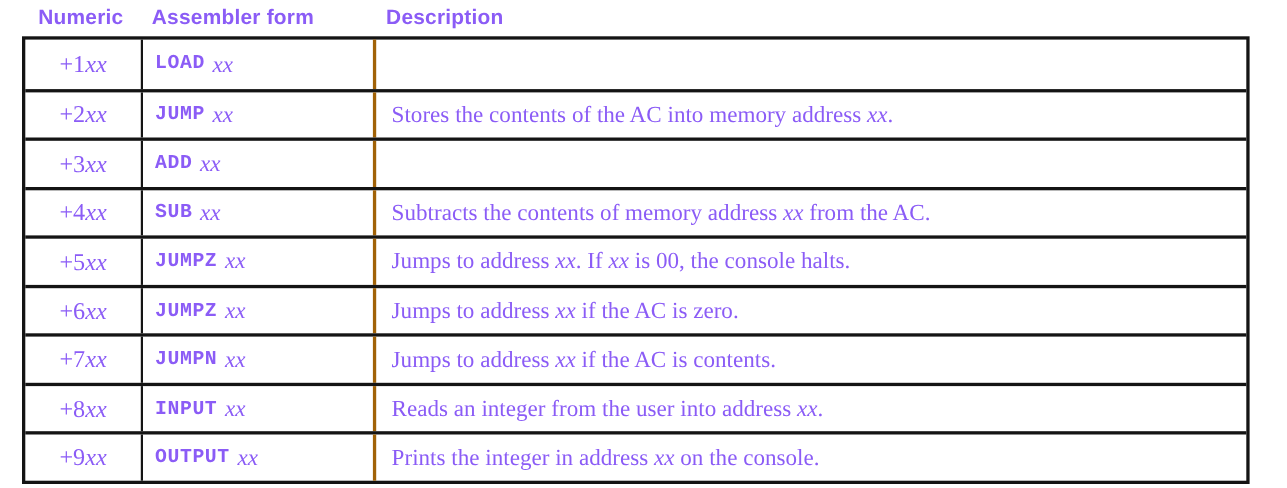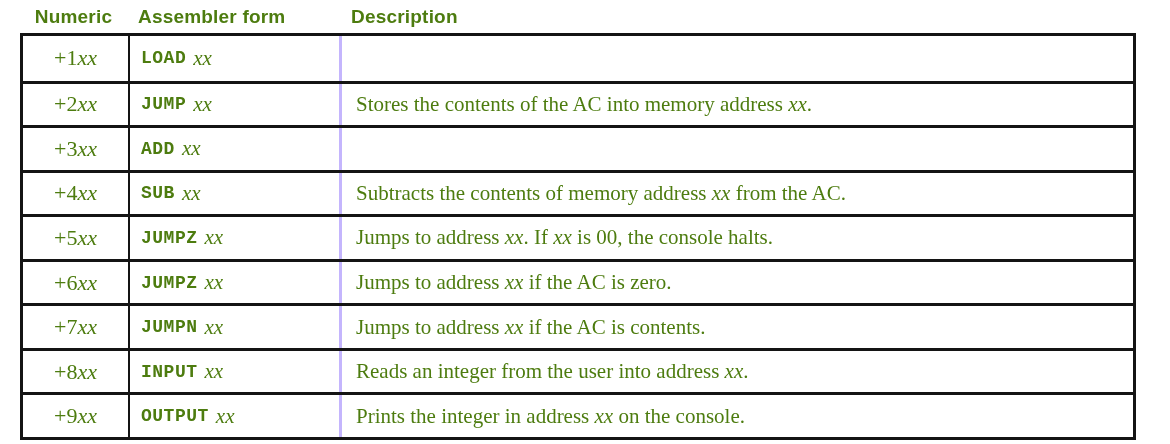--- a/index.html
+++ b/index.html
@@ -8,21 +8,21 @@
     background: #ffffff;
     width: 1170px;
     height: 444px;
     overflow: hidden;
   }
   .page {
     position: relative;
     width: 1170px;
     height: 444px;
     background: #ffffff;
-    color: #4d7c0f;
+    color: #8b5cf6;
   }
   
   .col-headers {
     position: absolute;
     left: 20px;
     top: 3px;
     width: 1119px;
     height: 28px;
     display: grid;
     grid-template-columns: 107px 212px 1fr;
@@ -61,21 +61,21 @@
     min-width: 0;
     overflow: hidden;
   }
   .cell-numeric {
     justify-content: center;
     border-right: 2px solid #141414;
     font-family: "Liberation Serif", serif;
     font-size: 22px;
   }
   .cell-assembler {
-    border-right: 3px solid #c4b5fd;
+    border-right: 3px solid #a16207;
     padding-left: 11px;
     font-family: "Liberation Mono", monospace;
     font-weight: bold;
     font-size: 18px;
     letter-spacing: 0.5px;
   }
   .cell-description {
     padding-left: 14px;
     padding-right: 8px;
     font-family: "Liberation Serif", serif;

